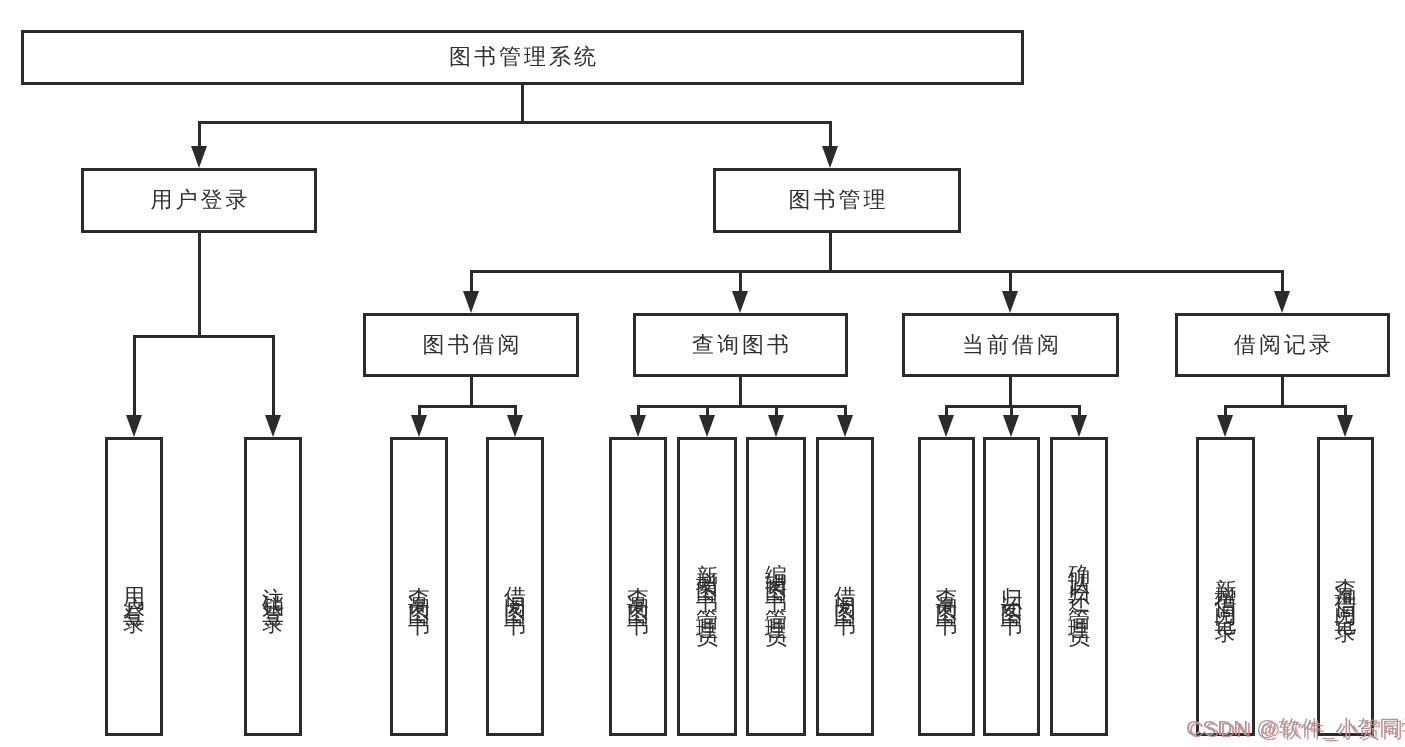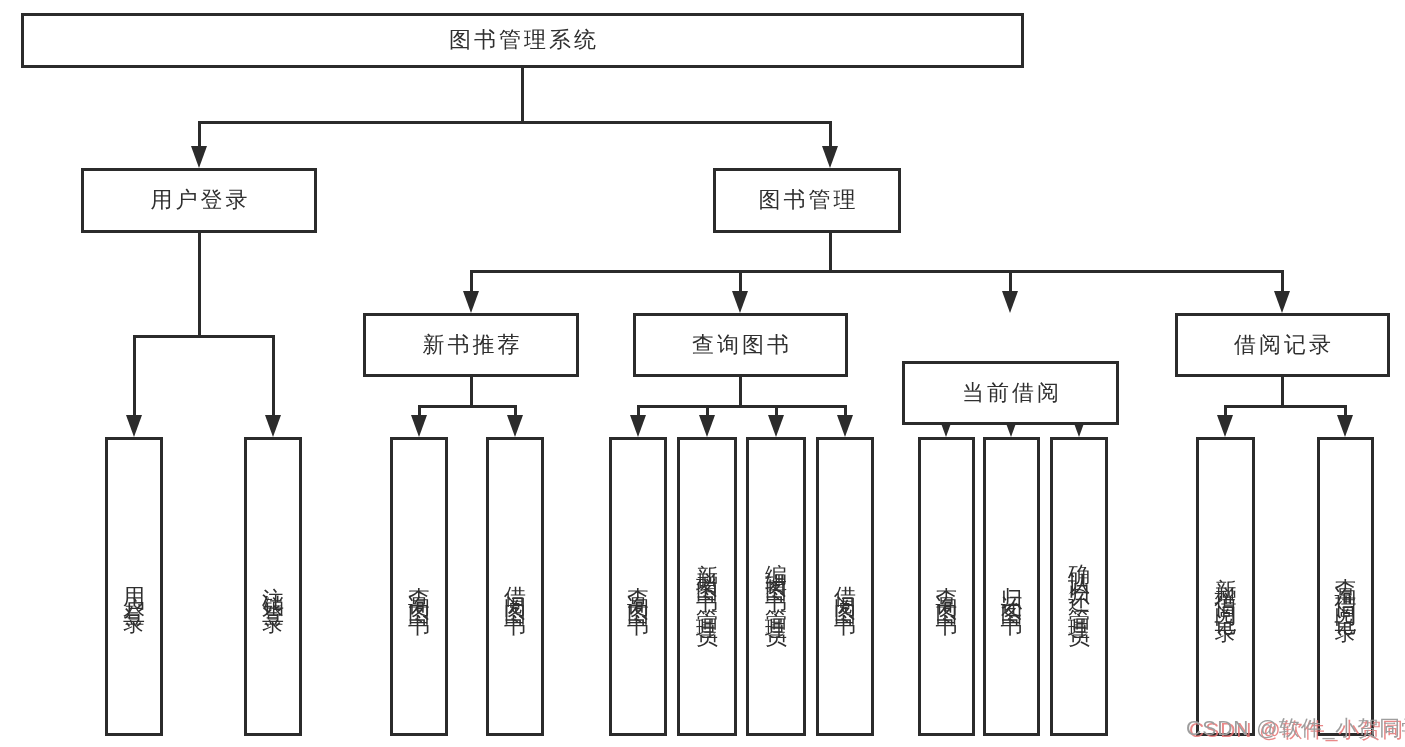--- a/index.html
+++ b/index.html
@@ -86,36 +86,36 @@
       <div class="cline" style="left: 1077.5px; top: 406px; width: 3px; height: 13px;"></div>
       <div class="arrow" style="left: 1071px; top: 415px;"></div>
       <div class="cline" style="left: 1280.5px; top: 377px; width: 3px; height: 30.5px;"></div>
       <div class="cline" style="left: 1223.5px; top: 404.5px; width: 123px; height: 3px;"></div>
       <div class="cline" style="left: 1223.5px; top: 406px; width: 3px; height: 13px;"></div>
       <div class="arrow" style="left: 1217px; top: 415px;"></div>
       <div class="cline" style="left: 1343.5px; top: 406px; width: 3px; height: 13px;"></div>
       <div class="arrow" style="left: 1337px; top: 415px;"></div>
     </div>
   <div id="nodes">
-      <div class="box" style="left: 21px; top: 13px; width: 1003px; height: 55px;">
+      <div class="box" style="left: 21px; top: 30px; width: 1003px; height: 55px;">
     <span class="lbl">图书管理系统</span>
   </div>
       <div class="box" style="left: 81px; top: 168px; width: 236px; height: 65px;">
     <span class="lbl">用户登录</span>
   </div>
-      <div class="box" style="left: 713px; top: 168px; width: 188px; height: 65px;">
+      <div class="box" style="left: 713px; top: 168px; width: 248px; height: 65px;">
     <span class="lbl">图书管理</span>
   </div>
       <div class="box" style="left: 363px; top: 313px; width: 216px; height: 64px;">
-    <span class="lbl">新书推荐</span>
+    <span class="lbl">图书借阅</span>
   </div>
       <div class="box" style="left: 633px; top: 313px; width: 215px; height: 64px;">
     <span class="lbl">查询图书</span>
   </div>
-      <div class="box" style="left: 902px; top: 313px; width: 217px; height: 64px; margin-top: 48px;">
+      <div class="box" style="left: 902px; top: 313px; width: 217px; height: 64px;">
     <span class="lbl">当前借阅</span>
   </div>
       <div class="box" style="left: 1175px; top: 313px; width: 215px; height: 64px;">
     <span class="lbl">借阅记录</span>
   </div>
       <div class="box v" style="left: 105px; top: 437px; width: 58px; height: 299px;">
     <span class="lbl">用户登录</span>
   </div>
       <div class="box v" style="left: 244px; top: 437px; width: 58px; height: 299px;">
     <span class="lbl">注销登录</span>

